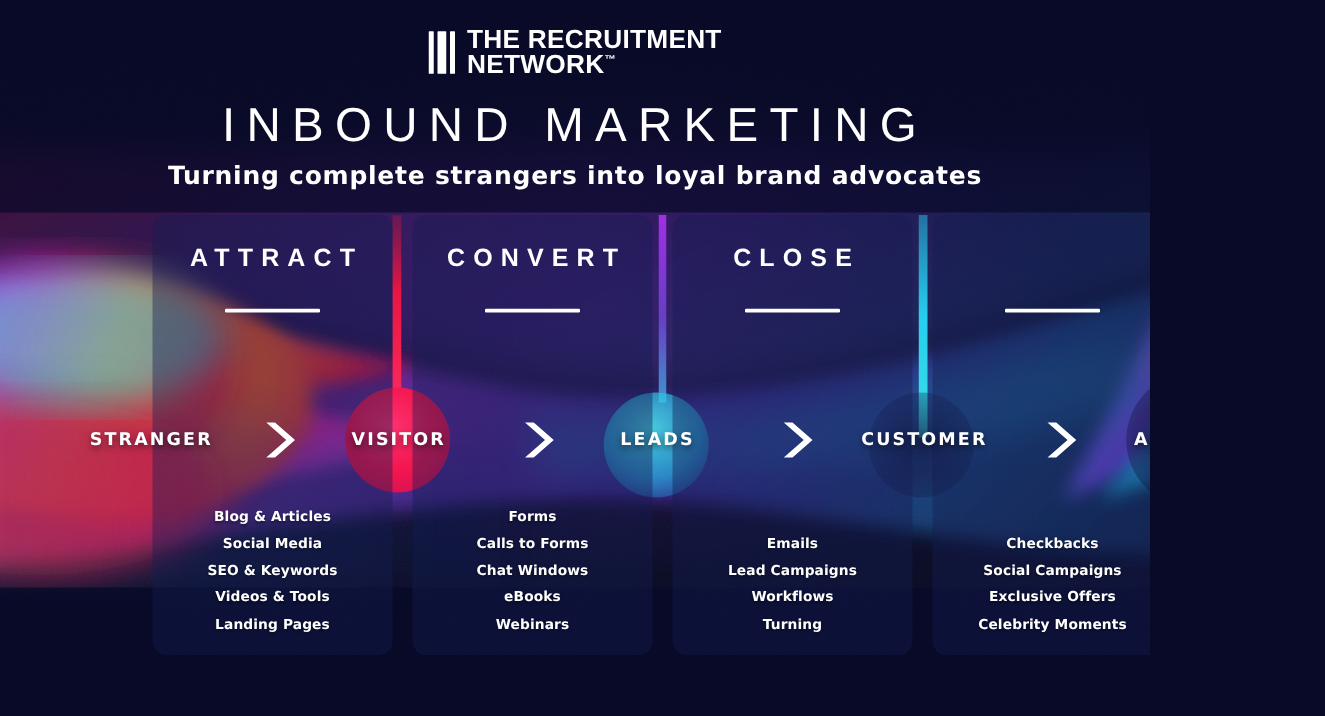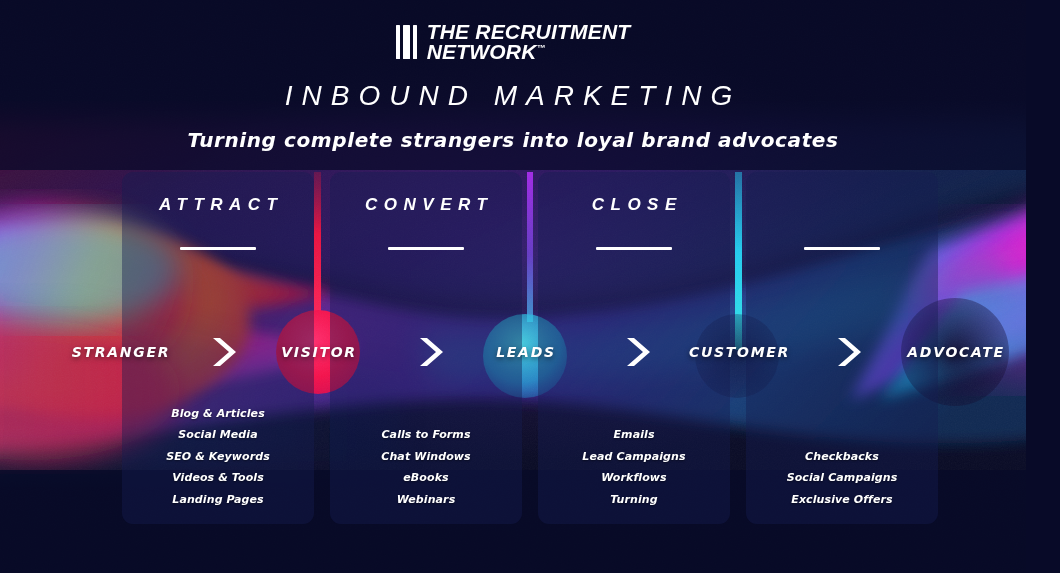--- a/index.html
+++ b/index.html
@@ -5,26 +5,25 @@
   * { margin:0; padding:0; box-sizing:border-box; }
   html,body { width:1060px; height:573px; overflow:hidden; }
   body {
     font-family:"DejaVu Sans", sans-serif;
     background:#080a28;
     position:relative;
   }
 
   #stage {
     position:absolute; inset:0;
-    width:1026px; height:573px;
+    width:920px; height:573px;
     overflow:hidden;
     background:
       radial-gradient(ellipse 560px 300px at 52% 44%, rgba(70,30,110,0.55), rgba(8,10,40,0) 70%),
       linear-gradient(180deg,#070922 0%, #0b0d2c 40%, #0a0c28 72%, #070920 100%);
-    font-style: italic;
   }
 
   
   #bg-swoosh { position:absolute; inset:0; width:1060px; height:573px; }
 
   
   .logo-wrap {
     position:absolute; top:22px; left:0; right:0;
     display:flex; align-items:center; justify-content:center; gap:10px;
   }
@@ -38,21 +37,21 @@
     font-size:21px; letter-spacing:0.2px;
     font-family:"Liberation Sans", sans-serif;
   }
   .logo-text .l2 { position:relative; }
   .logo-text .tm {
     font-size:9px; vertical-align:super; font-weight:bold;
   }
 
   .main-title {
     position:absolute; top:80px; left:0; right:0; text-align:center;
-    color:#fff; font-size:28px; font-weight:300; letter-spacing:9px;
+    color:#fff; font-size:38px; font-weight:300; letter-spacing:9px;
     font-family:"Liberation Sans", sans-serif;
   }
   .sub-title {
     position:absolute; top:128px; left:0; right:0; text-align:center;
     color:#fff; font-size:20px; font-weight:bold; letter-spacing:0.6px;
     font-family:"DejaVu Sans", sans-serif;
   }
 
   
   .cards { position:absolute; top:172px; left:0; width:1060px; height:352px; }
@@ -61,21 +60,21 @@
     border-radius:11px;
     background:rgba(22,28,82,0.42);
     overflow:hidden;
   }
   .card-head {
     position:absolute; top:0; left:0; right:0; height:104px;
     display:flex; flex-direction:column; align-items:center;
     justify-content:flex-start; padding-top:22px;
   }
   .card-title {
-    color:#fff; font-size:17px; font-weight:bold; letter-spacing:6.5px;
+    color:#fff; font-size:20px; font-weight:bold; letter-spacing:6.5px;
     text-align:center; line-height:1.33;
     font-family:"Liberation Sans", sans-serif;
     text-indent:6.5px;
   }
   .card-rule {
     position:absolute; top:75px; left:50%; transform:translateX(-50%);
     width:76px; height:3px; background:#fff; border-radius:1px;
   }
   .card-list {
     position:absolute; left:0; right:0; bottom:14px;
@@ -271,20 +270,21 @@
         <span>Landing Pages</span>
       </div>
     </div>
 
     <div class="card" style="left:330px; width:192px;">
       <div class="card-head">
         <div class="card-title">CONVERT</div>
       </div>
       <div class="card-rule"></div>
       <div class="card-list">
+        <span>Forms</span>
         <span>Calls to Forms</span>
         <span>Chat Windows</span>
         <span>eBooks</span>
         <span>Webinars</span>
       </div>
     </div>
 
     <div class="card" style="left:538px; width:192px;">
       <div class="card-head">
         <div class="card-title">CLOSE</div>
@@ -297,20 +297,21 @@
         <span>Turning</span>
       </div>
     </div>
 
     <div class="card" style="left:746px; width:192px;">
       <div class="card-rule"></div>
       <div class="card-list">
         <span>Checkbacks</span>
         <span>Social Campaigns</span>
         <span>Exclusive Offers</span>
+        <span>Celebrity Moments</span>
       </div>
     </div>
   </div>
 
   <div class="stages">
 
     <div class="stage-label" style="left:40px; width:162px;">
       <span>STRANGER</span>
     </div>
 

